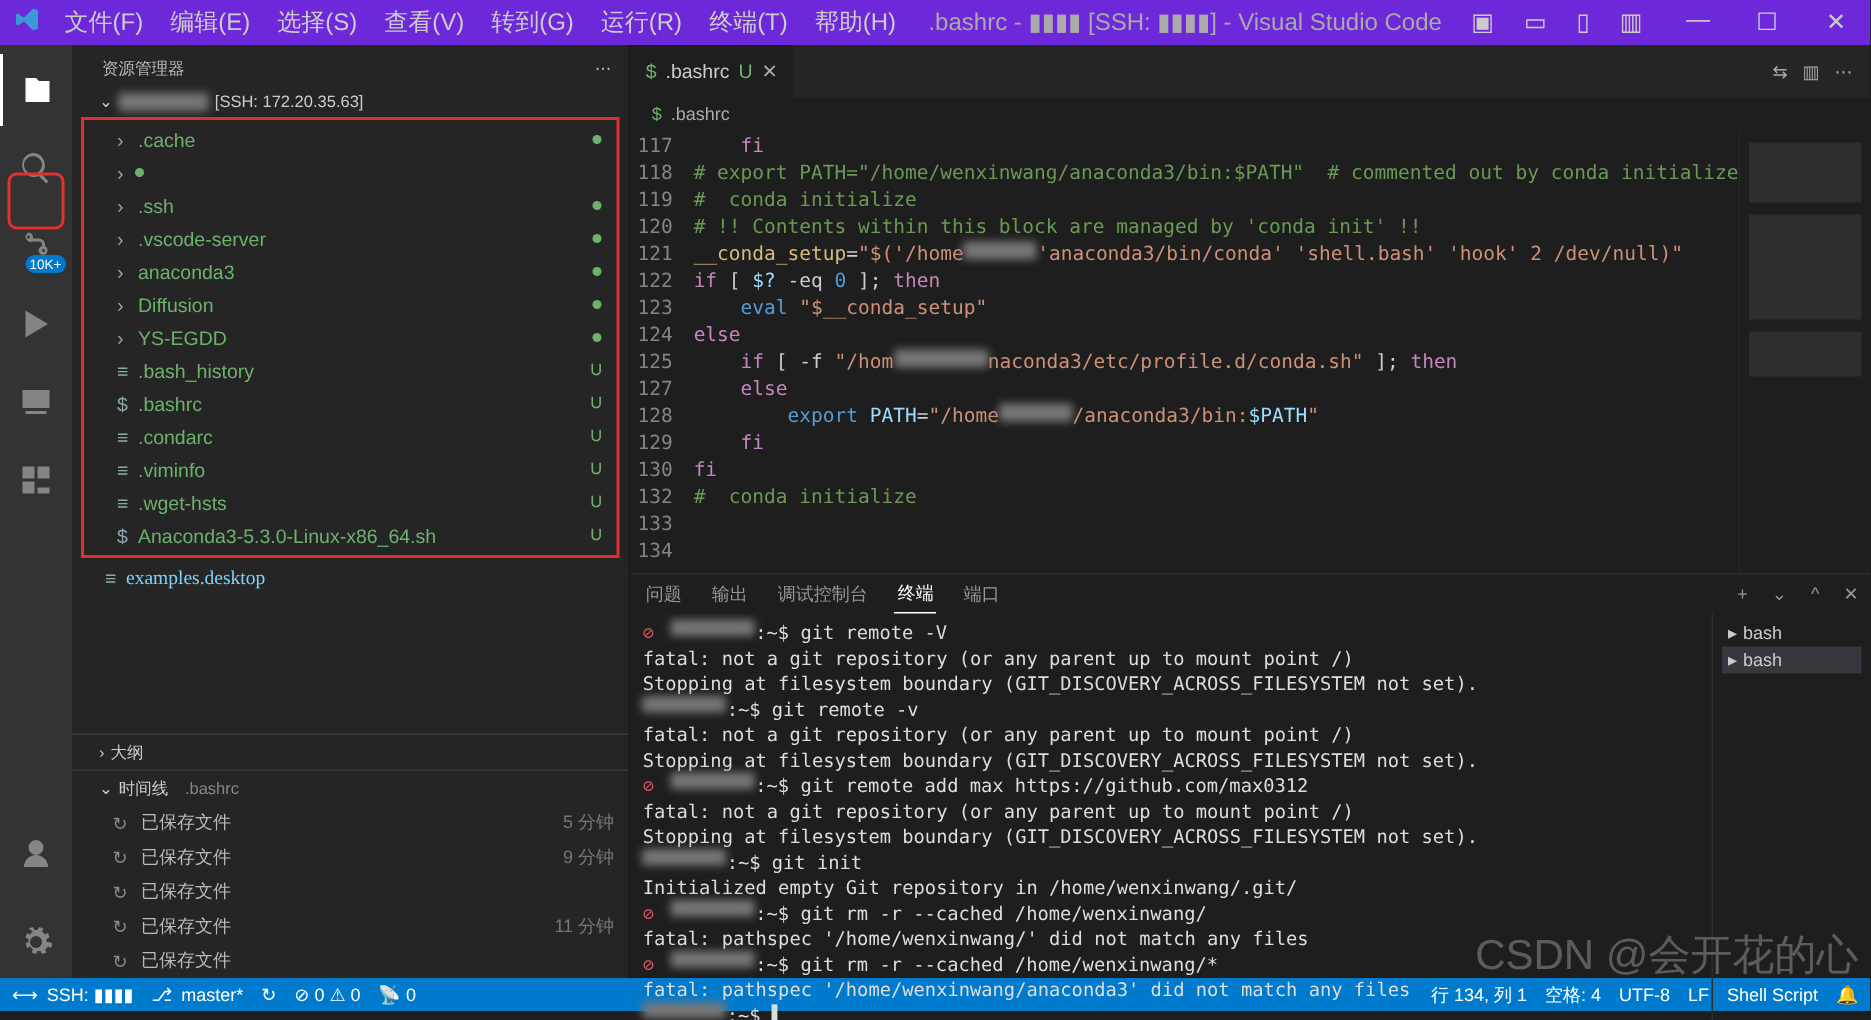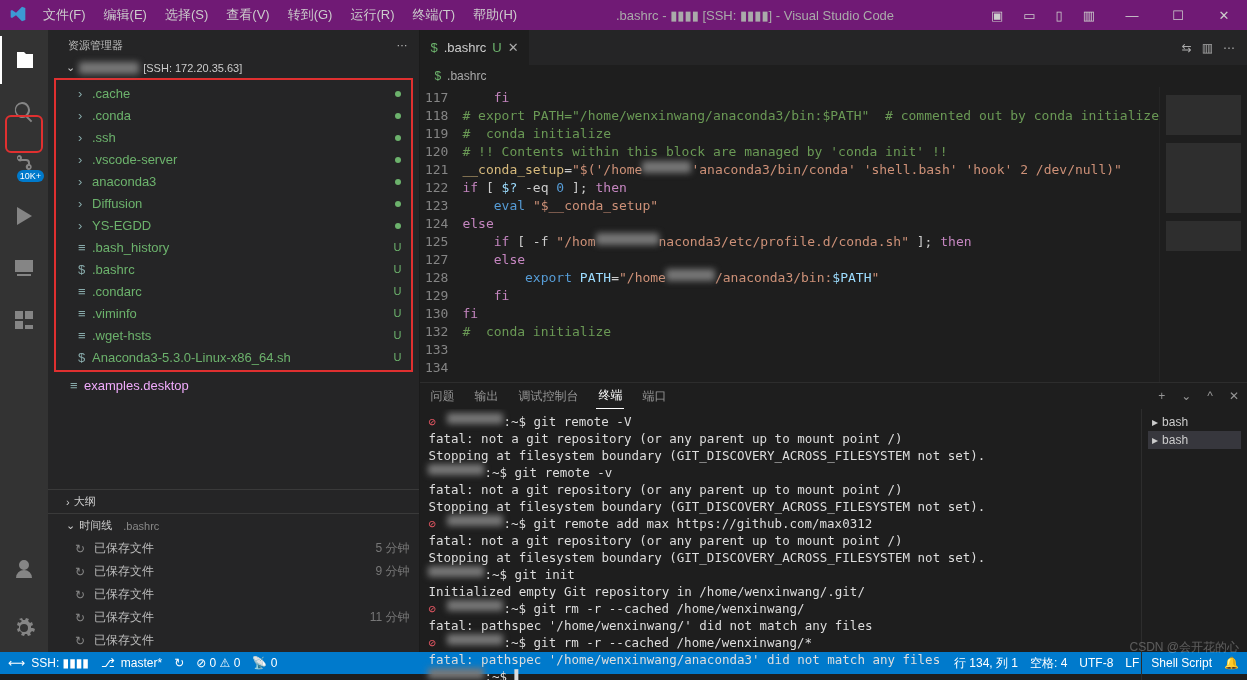--- a/index.html
+++ b/index.html
@@ -1,17 +1,17 @@
 <!DOCTYPE html>
 <html><head>
 <meta charset="utf-8">
 <style>
 * { margin: 0; padding: 0; box-sizing: border-box; }
 body { font-family: "Segoe UI", Tahoma, sans-serif; font-size: 12px; background: #1e1e1e; color: #cccccc; width: 1247px; height: 680px; overflow: hidden; position: relative; }
-.titlebar { height: 30px; background: #701a75; display: flex; align-items: center; color: #ccc; font-size: 13px; }
+.titlebar { height: 30px; background: #6d28d9; display: flex; align-items: center; color: #ccc; font-size: 16px; }
 .titlebar .logo { width: 35px; text-align: center; }
 .titlebar .menus { display: flex; gap: 2px; }
 .titlebar .menus span { padding: 4px 8px; cursor: default; }
 .titlebar .title-center { flex: 1; text-align: center; color: #aaa; }
 .titlebar .win-controls { display: flex; gap: 8px; padding-right: 8px; align-items: center; }
 .titlebar .win-controls span { padding: 4px 6px; }
 .wincontrols2 { display: flex; }
 .wincontrols2 span { width: 46px; text-align: center; }
 .main { display: flex; height: 622px; }
 .activitybar { width: 48px; background: #333333; display: flex; flex-direction: column; align-items: center; padding-top: 6px; gap: 4px; }
@@ -23,21 +23,21 @@
 .sidebar { width: 390px; background: #252526; display: flex; flex-direction: column; border-right: 1px solid #1b1b1b; }
 .sidebar-title { padding: 8px 12px 6px 20px; font-size: 11px; color: #bbb; display: flex; justify-content: space-between; align-items: center; }
 .explorer-header { padding: 2px 8px 4px 18px; font-size: 11px; color: #ccc; display: flex; align-items: center; gap: 4px; }
 .file-tree { flex: 1; overflow: hidden; }
 .file-tree .row { display: flex; align-items: center; height: 22px; padding-left: 22px; padding-right: 10px; font-size: 13px; }
 .file-tree .row .chev { width: 12px; color: #8aa; }
 .file-tree .row .name { flex: 1; padding-left: 2px; }
 .file-tree .row .status { font-size: 11px; }
 .green { color: #6cb26c; }
 .green .status { color: #6cb26c; }
-.white .name { color: #f0abfc; }
+.white .name { color: #7dd3fc; font-family: Liberation Serif, serif; }
 .dot-green { width: 6px; height: 6px; border-radius: 50%; background: #6cb26c; display: inline-block; }
 .redbox { border: 2px solid #e03030; margin: 0 6px 2px 6px; padding: 2px 0; }
 .outline-hdr { padding: 4px 8px 4px 18px; font-size: 11px; color: #ccc; border-top: 1px solid #3a3a3a; display:flex; align-items:center; gap:4px;}
 .timeline { font-size: 12px; color: #bbb; }
 .timeline .row { display: flex; align-items: center; padding: 3px 10px 3px 24px; }
 .timeline .row .tm-icon { width: 16px; text-align: center; color: #888; }
 .timeline .row .tm-name { flex: 1; padding-left: 6px; }
 .timeline .row .tm-time { color: #777; }
 .editor-area { flex: 1; display: flex; flex-direction: column; background: #1e1e1e; }
 .tabs { height: 35px; background: #252526; display: flex; align-items: stretch; }
@@ -66,21 +66,21 @@
 .panel-tabs .pt-spacer { flex: 1; }
 .panel-body { flex: 1; display: flex; }
 .terminal { flex: 1; font-family: Consolas, monospace; font-size: 12.5px; line-height: 17px; padding: 4px 8px; color: #ddd; overflow: hidden; }
 .term-err-dot { color: #e05561; margin-right: 4px;}
 .term-side { width: 106px; border-left: 1px solid #2d2d2d; padding: 4px 6px; }
 .term-side .bash-item { display: flex; align-items: center; gap: 4px; padding: 2px 4px; font-size: 12px; color: #ccc; }
 .term-side .bash-item.sel { background: #37373d; }
 .statusbar { height: 22px; background: #007acc; color: #fff; display: flex; align-items: center; font-size: 12px; padding: 0 8px; gap: 12px; }
 .statusbar .seg { display: flex; align-items: center; gap: 6px; white-space: nowrap; }
 .statusbar .spacer { flex: 1; }
-.watermark { position: absolute; right: 8px; bottom: 24px; color: rgba(255,255,255,0.28); font-size: 12px; pointer-events: none; font-weight: 400;}
+.watermark { position: absolute; right: 8px; bottom: 24px; color: rgba(255,255,255,0.28); font-size: 28px; pointer-events: none; font-weight: 400;}
 .redcircle { position:absolute; left:5px; top:115px; width:38px; height:38px; border:2px solid #e03030; border-radius:6px; pointer-events:none;}
 .blur { filter: blur(3px); background:#777; color:transparent; border-radius:2px; display:inline-block;}
 </style>
 </head>
 <body>
 
 <div class="titlebar">
   <div class="logo">
     <svg width="16" height="16" viewBox="0 0 24 24">
         <path fill="#3c99d4" d="M23 3l-5-2-9 9L3 6 1 7v10l2 1 6-4 9 9 5-2V3z"></path>
@@ -169,21 +169,20 @@
     </div>
     <div class="redbox">
       <div class="file-tree" id="tree">
           <div class="row green">
             <span class="chev">›</span>
             <span class="name">.cache</span>
             <span class="status"><span class="dot-green"></span></span>
           </div>
           <div class="row green">
             <span class="chev">›</span>
-            <span class="name">.conda</span>
             <span class="status"><span class="dot-green"></span></span>
           </div>
           <div class="row green">
             <span class="chev">›</span>
             <span class="name">.ssh</span>
             <span class="status"><span class="dot-green"></span></span>
           </div>
           <div class="row green">
             <span class="chev">›</span>
             <span class="name">.vscode-server</span>

